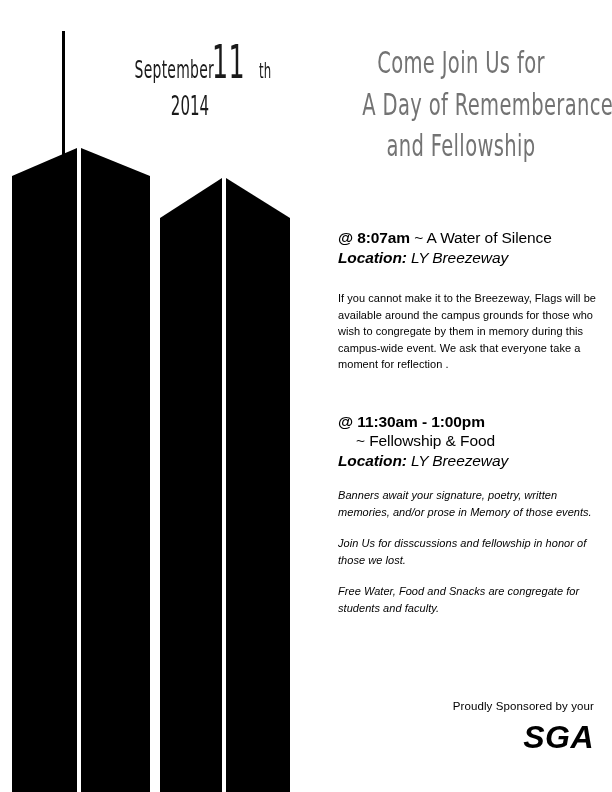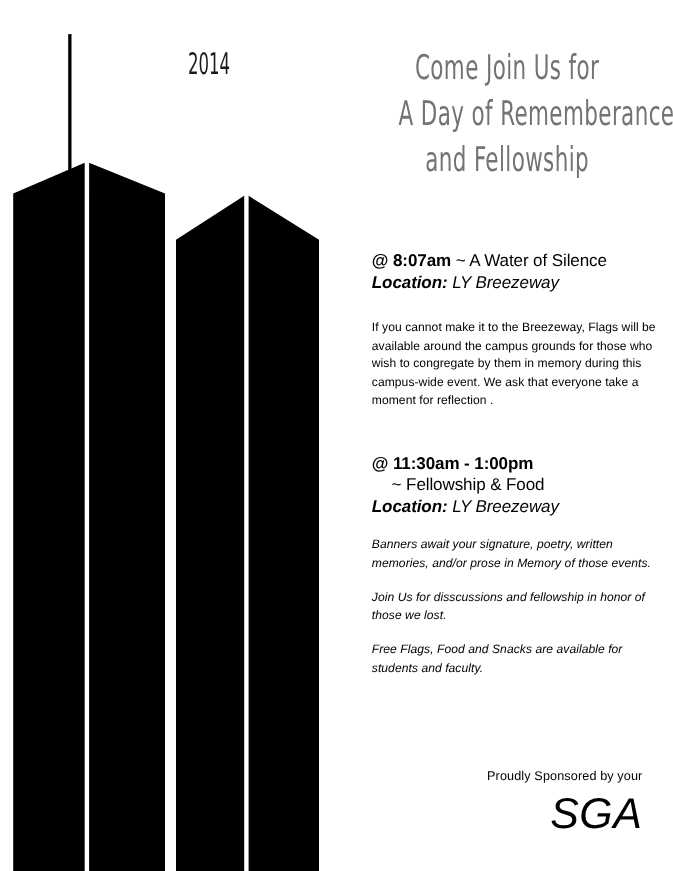--- a/index.html
+++ b/index.html
@@ -163,33 +163,33 @@
   }
 
   .gap-1 { height: 22px; }
   .gap-2 { height: 39px; }
   .gap-3 { height: 16px; }
   .gap-4 { height: 15px; }
 
   
   .sponsor {
     position: absolute;
-    left: 322px;
+    left: 332px;
     top: 700px;
     width: 262px;
     text-align: right;
   }
   .sponsor-line {
     font-size: 11.5px;
     margin: 0;
     letter-spacing: 0.1px;
   }
   .sponsor-name {
-    font-size: 39px;
-    font-weight: normal;
+    font-size: 32px;
+    font-weight: bold;
     font-style: italic;
     margin: 7px 0 0 0;
     letter-spacing: 0.5px;
   }
 </style>
 </head>
 <body>
 
 <div class="poster">
 
@@ -200,20 +200,23 @@
     <polygon points="12,176 77,148 77,792 12,792" fill="#000000"></polygon>
 
     <polygon points="81,148 150,176 150,792 81,792" fill="#000000"></polygon>
 
     <polygon points="160,218 222,178 222,792 160,792" fill="#000000"></polygon>
 
     <polygon points="226,178 290,218 290,792 226,792" fill="#000000"></polygon>
   </svg>
 
   <div class="date-block">
+    <span class="date-line1">
+      <span class="date-month">September</span><span class="date-day">11</span><span class="date-ord">th</span>
+    </span>
     <span class="date-year">2014</span>
   </div>
 
   <div class="headline">
     <span class="headline-line">Come Join Us for</span>
     <span class="headline-line">A Day of Rememberance</span>
     <span class="headline-line">and Fellowship</span>
   </div>
 
   <div class="content">
@@ -239,21 +242,21 @@
     <div class="gap-3"></div>
 
     <p class="body-para italic">Banners await your signature, poetry, written memories, and/or prose in Memory of those events.</p>
 
     <div class="gap-4"></div>
 
     <p class="body-para italic">Join Us for disscussions and fellowship in honor of those we lost.</p>
 
     <div class="gap-4"></div>
 
-    <p class="body-para italic">Free Flags, Food and Snacks are available for students and faculty.</p>
+    <p class="body-para italic">Free Water, Food and Snacks are congregate for students and faculty.</p>
   </div>
 
   <div class="sponsor">
     <p class="sponsor-line">Proudly Sponsored by your</p>
     <p class="sponsor-name">SGA</p>
   </div>
 
 </div>
 
 </body></html>

